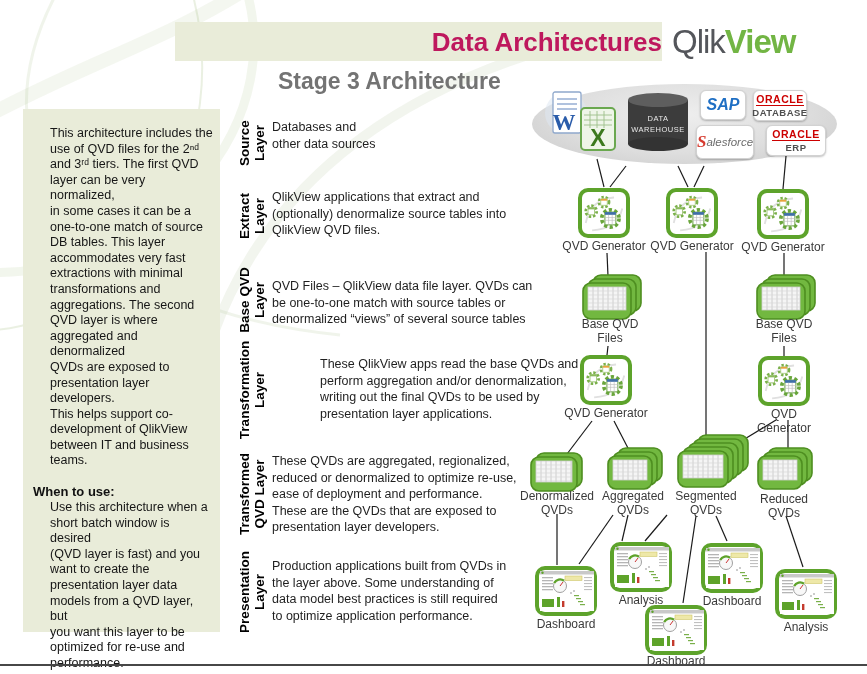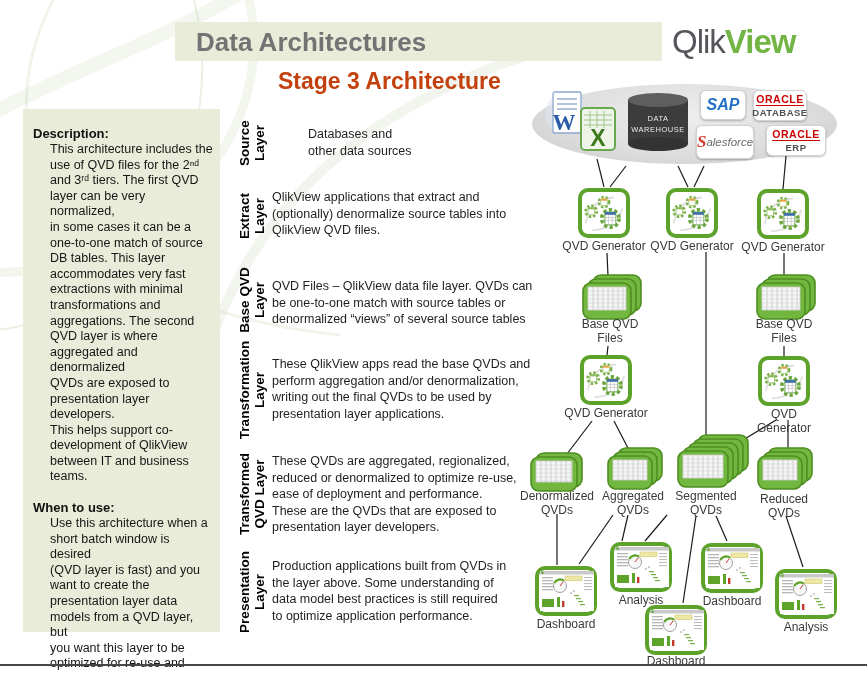--- a/index.html
+++ b/index.html
@@ -1,26 +1,26 @@
 <!DOCTYPE html>
 <html><head>
 <meta charset="utf-8">
 <style>
   html,body{margin:0;padding:0;background:#fff;}
   .slide{position:relative;width:867px;height:674px;background:#ffffff;overflow:hidden;
          font-family:"Liberation Sans","DejaVu Sans",sans-serif;color:#1c1c1c;}
   .abs{position:absolute;}
   
   .band{left:175px;top:22px;width:487px;height:39px;background:#e9ecd9;}
-  .band h1{margin:0;padding:5px 0 0 21px;font-size:26px;line-height:30px;color:#737373;
-           font-weight:bold;letter-spacing:0px;}
+  .band h1{margin:0;padding:5px 0 0 21px;font-size:26px;line-height:30px;color:#be185d;
+           font-weight:bold;letter-spacing:0px;text-align:right;}
   .logo{left:672px;top:23px;font-size:33px;letter-spacing:-1px;white-space:nowrap;}
   .logo .q{font-weight:normal;color:#54565b;}
   .logo .v{font-weight:bold;color:#72b544;}
-  .subtitle{left:278px;top:68px;font-size:23px;font-weight:bold;color:#c2410c;}
+  .subtitle{left:278px;top:68px;font-size:23px;font-weight:bold;color:#737373;}
   
   .sidebar{left:23px;top:109px;width:197px;height:523px;background:#e9ecd9;box-sizing:border-box;
            padding:17px 7px 0 10px;font-size:12.5px;line-height:15.6px;color:#161616;}
   .sidebar h2{margin:0;font-size:13px;line-height:16px;color:#111;}
   .sidebar p{margin:0 0 0 17px;white-space:pre-line;}
   .sidebar .gap{height:15px;}
   
   .layer-label{position:absolute;transform:translate(-50%,-50%) rotate(-90deg);
                font-weight:bold;font-size:13.5px;line-height:15px;color:#000;
                text-align:center;white-space:pre-line;}
@@ -65,21 +65,20 @@
 
   <div class="abs band">
     <h1>Data Architectures</h1>
   </div>
   <div class="abs logo">
     <span class="q">Qlik</span><span class="v">View</span>
   </div>
   <div class="abs subtitle">Stage 3 Architecture</div>
 
   <div class="abs sidebar">
-    <h2>Description:</h2>
     <p>This architecture includes the
 use of QVD files for the 2ⁿᵈ
 and 3ʳᵈ tiers.  The first QVD
 layer can be very normalized,
 in some cases it can be a
 one-to-one match of source
 DB tables.   This layer
 accommodates very fast
 extractions with minimal
 transformations and
@@ -101,35 +100,35 @@
 presentation layer data
 models from a QVD layer, but
 you want this layer to be
 optimized for re-use and
 performance.</p>
   </div>
 
   <div id="layer-band">
       <div class="layer-label" style="left: 252px; top: 143px;">Source
 Layer</div>
-      <div class="layer-desc" style="top: 126px; margin-left: 36px;">Databases and
+      <div class="layer-desc" style="top: 119px;">Databases and
 other data sources</div>
       <div class="layer-label" style="left: 252px; top: 216px;">Extract
 Layer</div>
       <div class="layer-desc" style="top: 189px;">QlikView applications that extract and
 (optionally) denormalize source tables into
 QlikView QVD files.</div>
       <div class="layer-label" style="left: 252px; top: 300px;">Base QVD
 Layer</div>
       <div class="layer-desc" style="top: 278px;">QVD Files – QlikView data file layer.   QVDs can
 be one-to-one match with source tables or
 denormalized “views” of several source tables</div>
       <div class="layer-label" style="left: 252px; top: 390px;">Transformation
 Layer</div>
-      <div class="layer-desc" style="top: 356px;">These QlikView apps read the base QVDs and
+      <div class="layer-desc" style="top: 356px; margin-left: 48px;">These QlikView apps read the base QVDs and
 perform aggregation and/or denormalization,
 writing out the final QVDs to be used by
 presentation layer applications.</div>
       <div class="layer-label" style="left: 252px; top: 494px;">Transformed
 QVD Layer</div>
       <div class="layer-desc" style="top: 453px;">These QVDs are aggregated, regionalized,
 reduced or denormalized to optimize re-use,
 ease of deployment and performance.
 These are the QVDs that are exposed to
 presentation layer developers.</div>

